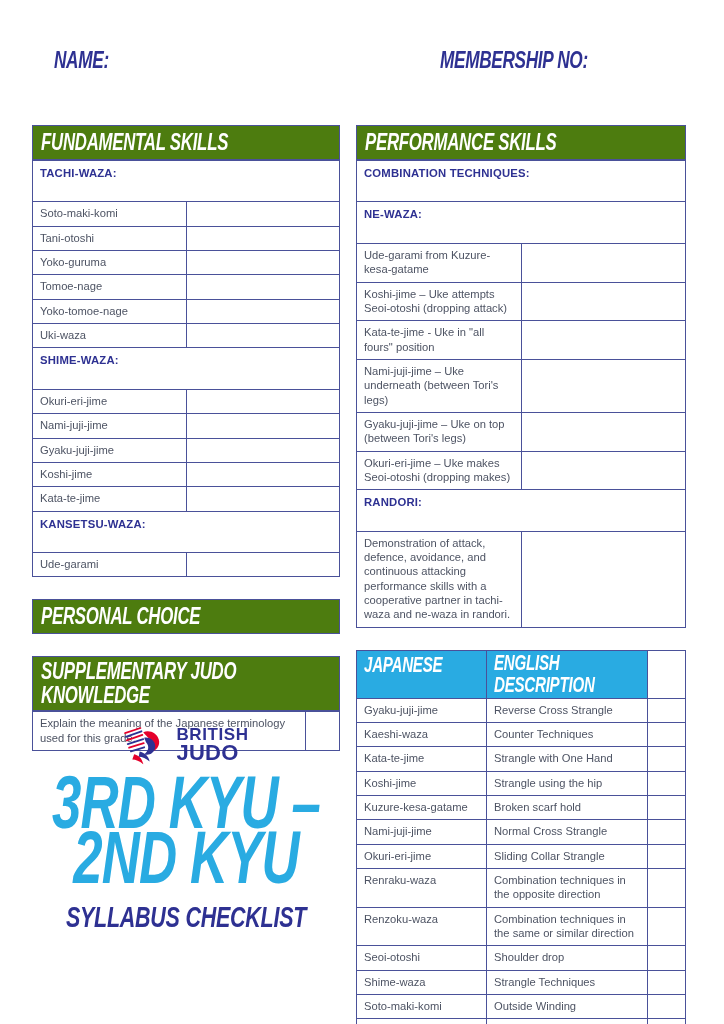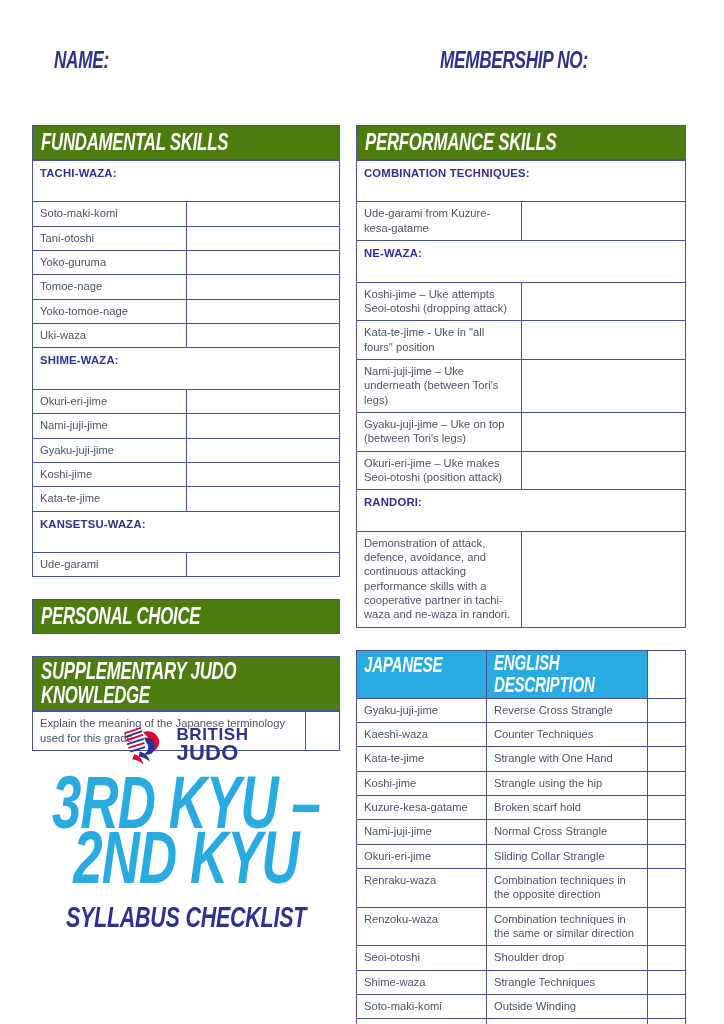--- a/index.html
+++ b/index.html
@@ -227,44 +227,44 @@
     <div class="block">
       <div class="block-head">
         <span>PERFORMANCE SKILLS</span>
       </div>
       <table class="ck">
         <tbody>
             <tr>
               <td class="sub" colspan="2">COMBINATION TECHNIQUES:</td>
             </tr>
             <tr>
+              <td class="sub" colspan="2">NE-WAZA:</td>
+            </tr>
+            <tr>
               <td>Ude-garami from Kuzure-kesa-gatame</td>
               <td class="tick"></td>
             </tr>
             <tr>
-              <td class="sub" colspan="2">NE-WAZA:</td>
-            </tr>
-            <tr>
               <td>Koshi-jime – Uke attempts Seoi-otoshi (dropping attack)</td>
               <td class="tick"></td>
             </tr>
             <tr>
               <td>Kata-te-jime - Uke in "all fours" position</td>
               <td class="tick"></td>
             </tr>
             <tr>
               <td>Nami-juji-jime – Uke underneath (between Tori's legs)</td>
               <td class="tick"></td>
             </tr>
             <tr>
               <td>Gyaku-juji-jime – Uke on top (between Tori's legs)</td>
               <td class="tick"></td>
             </tr>
             <tr>
-              <td>Okuri-eri-jime – Uke makes Seoi-otoshi (position attack)</td>
+              <td>Okuri-eri-jime – Uke makes Seoi-otoshi (dropping makes)</td>
               <td class="tick"></td>
             </tr>
             <tr>
               <td class="sub" colspan="2">RANDORI:</td>
             </tr>
             <tr>
               <td>Demonstration of attack, defence, avoidance, and continuous attacking performance skills with a cooperative partner in tachi-waza and ne-waza in randori.</td>
               <td class="tick"></td>
             </tr>
           </tbody>

